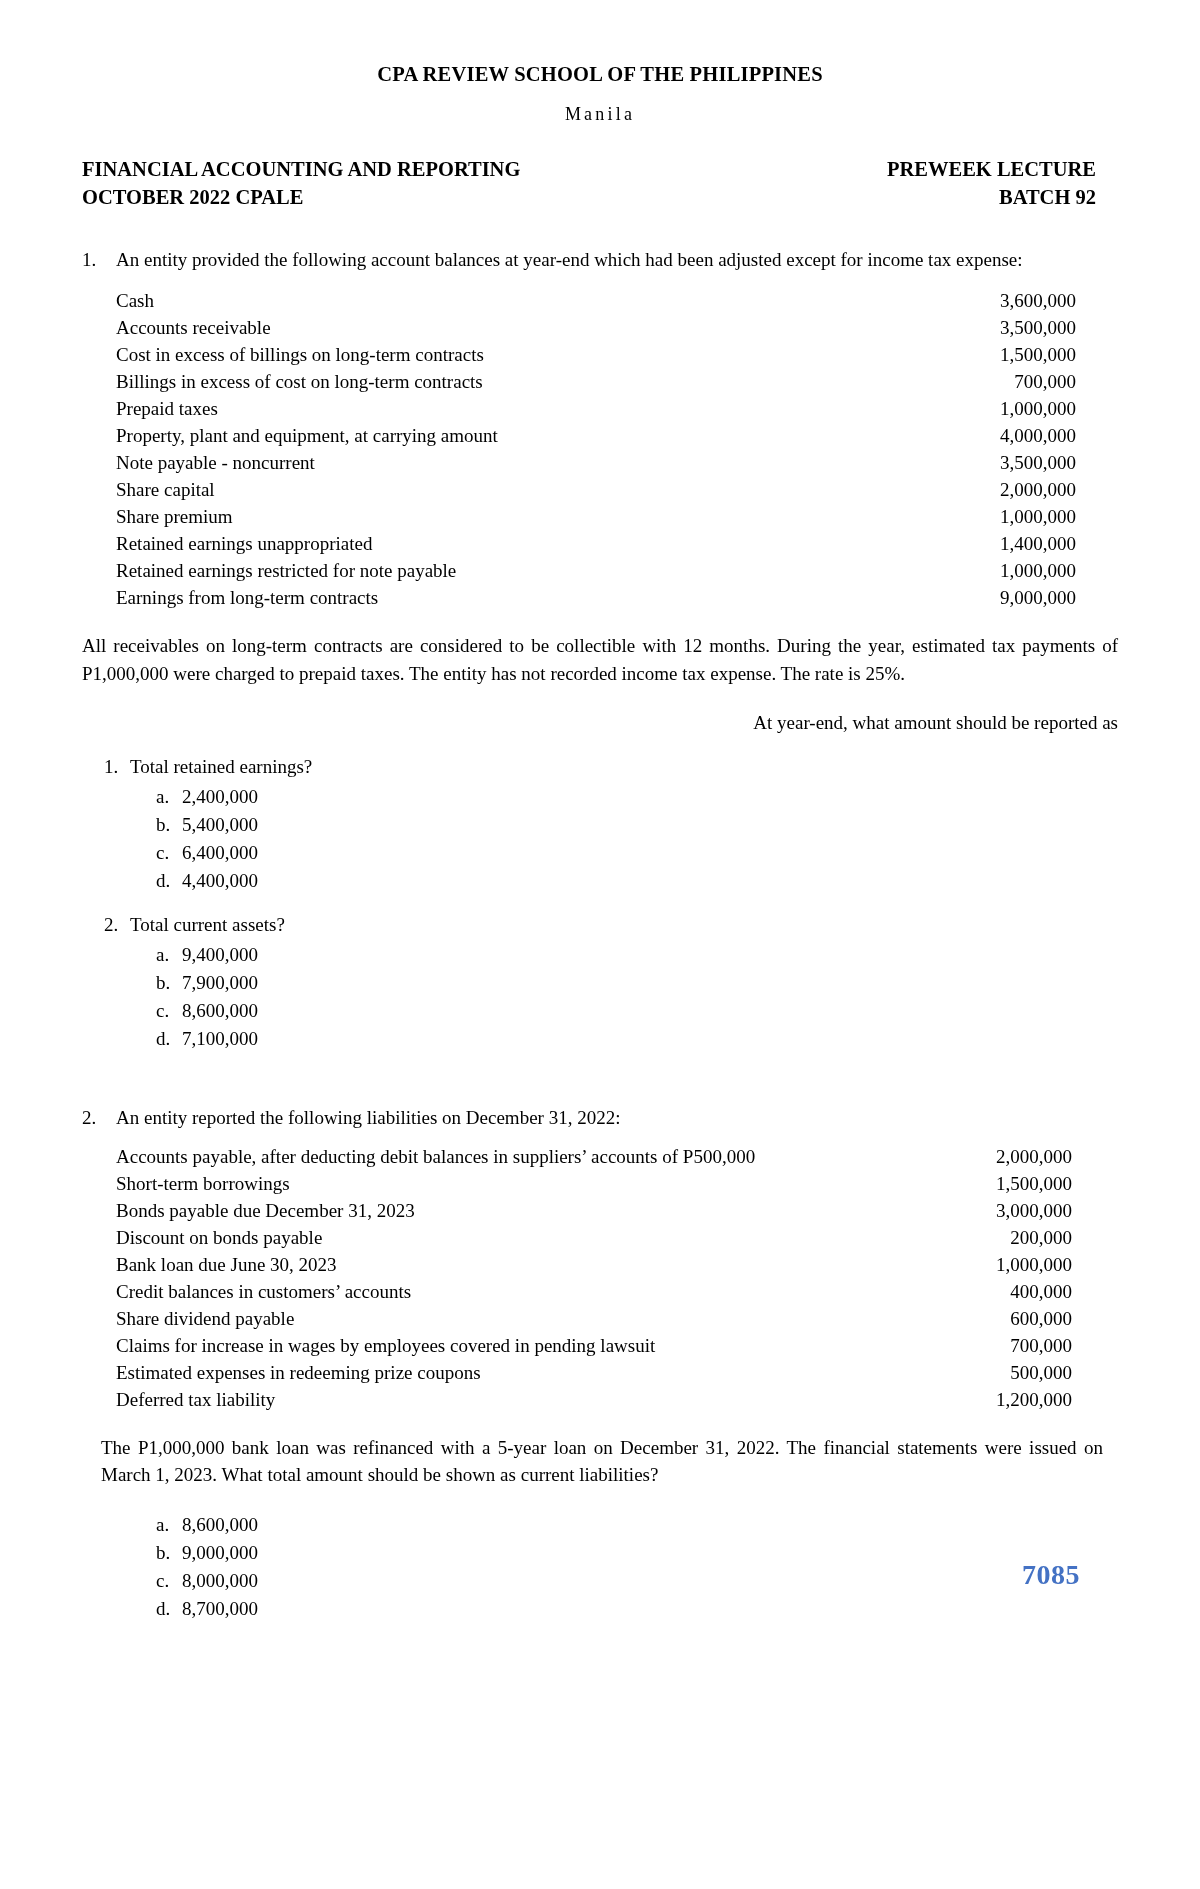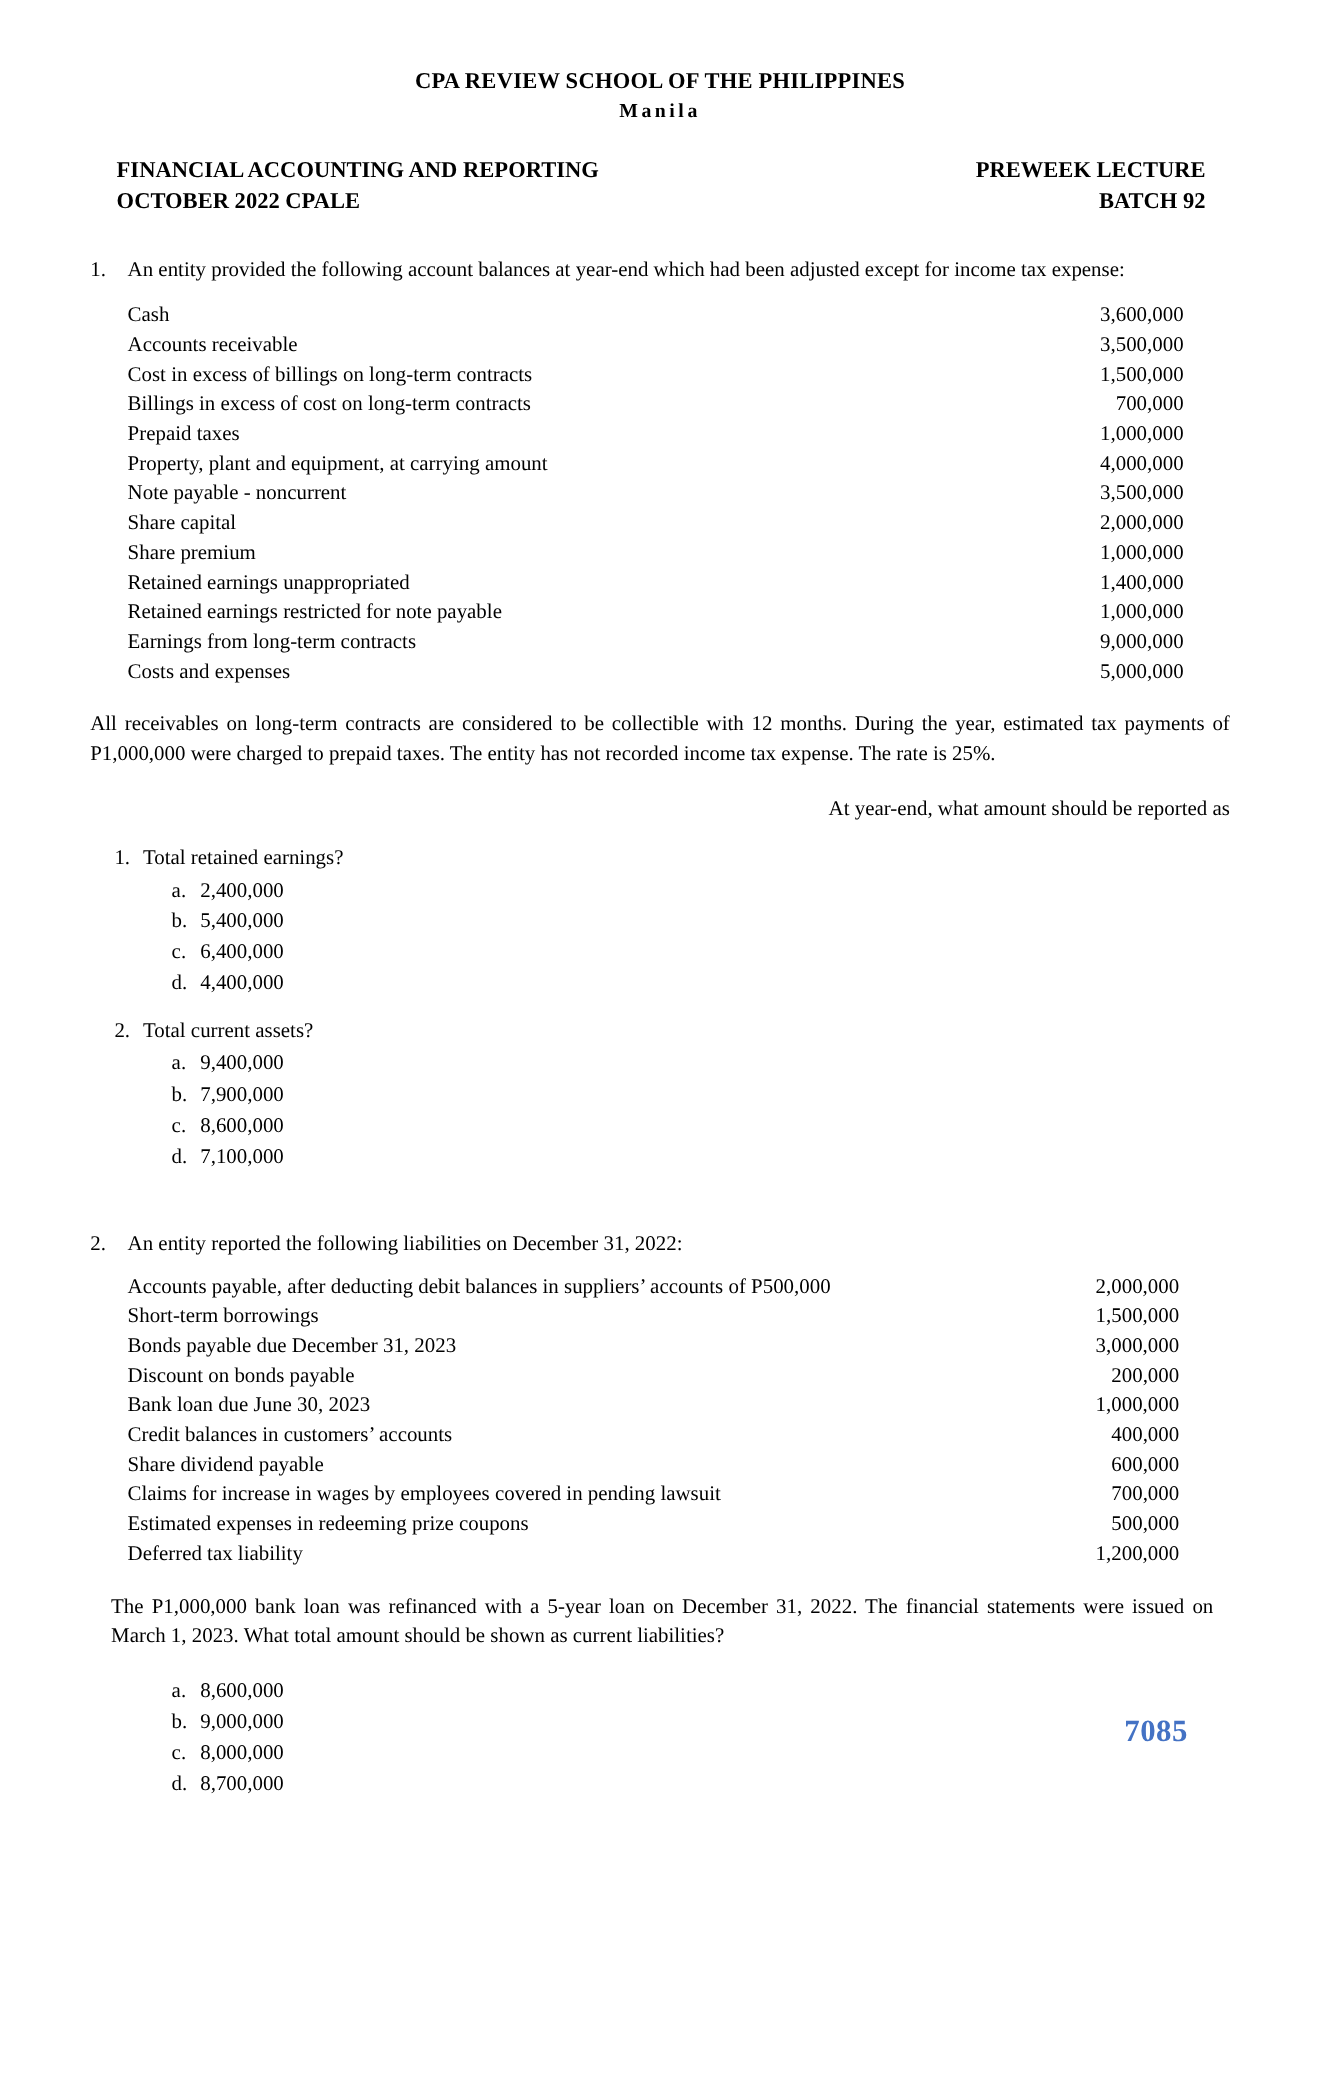--- a/index.html
+++ b/index.html
@@ -26,31 +26,30 @@
   
   .school-title {
     text-align: center;
     font-weight: bold;
     font-size: 20.5px;
     letter-spacing: 0.2px;
     line-height: 1.25;
   }
   .school-city {
     text-align: center;
-    font-weight: bold;
+    font-weight: normal;
     font-size: 18px;
     letter-spacing: 3.2px;
-    margin-top: 2px;
+    margin-top: 16px;
   }
   .exam-header {
     display: flex;
     justify-content: space-between;
     align-items: center;
     margin-top: 30px;
-    margin-left: 24px;
   }
   .exam-header .left,
   .exam-header .right {
     font-weight: bold;
     font-size: 20.5px;
     line-height: 1.38;
   }
   .exam-header .right {
     text-align: right;
     padding-right: 22px;
@@ -236,24 +235,20 @@
           <td class="value">1,400,000</td>
         </tr>
         <tr>
           <td class="label">Retained earnings restricted for note payable</td>
           <td class="value">1,000,000</td>
         </tr>
         <tr>
           <td class="label">Earnings from long-term contracts</td>
           <td class="value">9,000,000</td>
         </tr>
-        <tr>
-          <td class="label">Costs and expenses</td>
-          <td class="value">5,000,000</td>
-        </tr>
       </tbody>
     </table>
 
     <div class="para">All receivables on long-term contracts are considered to be collectible with 12 months. During the year, estimated tax payments of P1,000,000 were charged to prepaid taxes. The entity has not recorded income tax expense. The rate is 25%.</div>
 
     <div class="para plain">At year-end, what amount should be reported as</div>
 
     <div class="subq">
       <div class="subq-head">
         <span class="n">1.</span>

